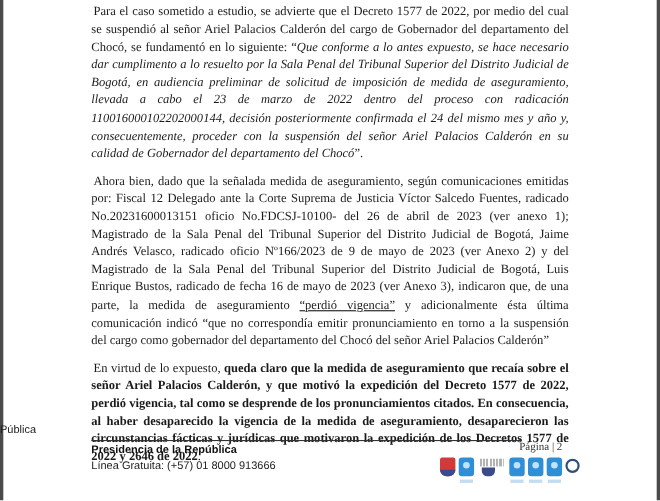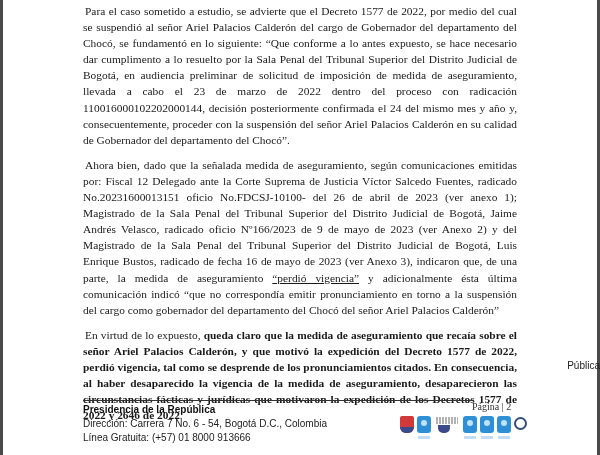--- a/index.html
+++ b/index.html
@@ -13,25 +13,25 @@
     .edge-left { position: absolute; left: 0; top: 0; width: 3px; height: 455px; background: #4a4a4a; }
     .edge-right { position: absolute; right: 0; top: 0; width: 3px; height: 455px; background: #4a4a4a; }
     .page {
       position: absolute; left: 83px; top: 0; width: 434px;
       font-size: 11.4px; line-height: 16.1px;
       text-align: justify;
     }
     .para { margin: 3px 0 0 0; text-indent: 2px; }
     .para.p2 { margin-top: 9px; }
     .para.p3 { margin-top: 9px; }
-    .it { }
+    .it { font-style: italic; }
     .b { font-weight: bold; }
     .bu { font-weight: normal; text-decoration: underline; }
     .classification {
-      position: absolute; top: 360px; left: 0; width: 600px; text-align: right;
+      position: absolute; top: 386px; left: 0; width: 600px; text-align: left;
       font-family: "Liberation Sans", sans-serif; font-size: 10px; color: #222;
     }
     .footer-rule { position: absolute; left: 83px; top: 400px; width: 391px; height: 1px; background: #333; }
     .footer {
       position: absolute; left: 83px; top: 403px;
       font-family: "Liberation Sans", sans-serif; font-size: 10px; line-height: 14px; color: #222;
     }
     .footer .org { font-weight: bold; color: #111; }
     .page-num {
       position: absolute; left: 472px; top: 401px;
@@ -67,21 +67,20 @@
   </p>
 </div>
 
 <div class="classification">Pública</div>
 
 <div class="footer-rule"></div>
 <div class="page-num">Página | 2</div>
 
 <div class="footer">
   <div class="org">Presidencia de la República</div>
-  <div>Dirección: Carrera 7 No. 6 - 54, Bogotá D.C., Colombia</div>
   <div>Línea Gratuita: (+57) 01 8000 913666</div>
 </div>
 
 <div class="logos">
   <div class="logo red"></div>
   <div class="logo blue">
       <span class="logo-cap"></span>
     </div>
   <div class="logo text"></div>
   <div class="logo blue">

